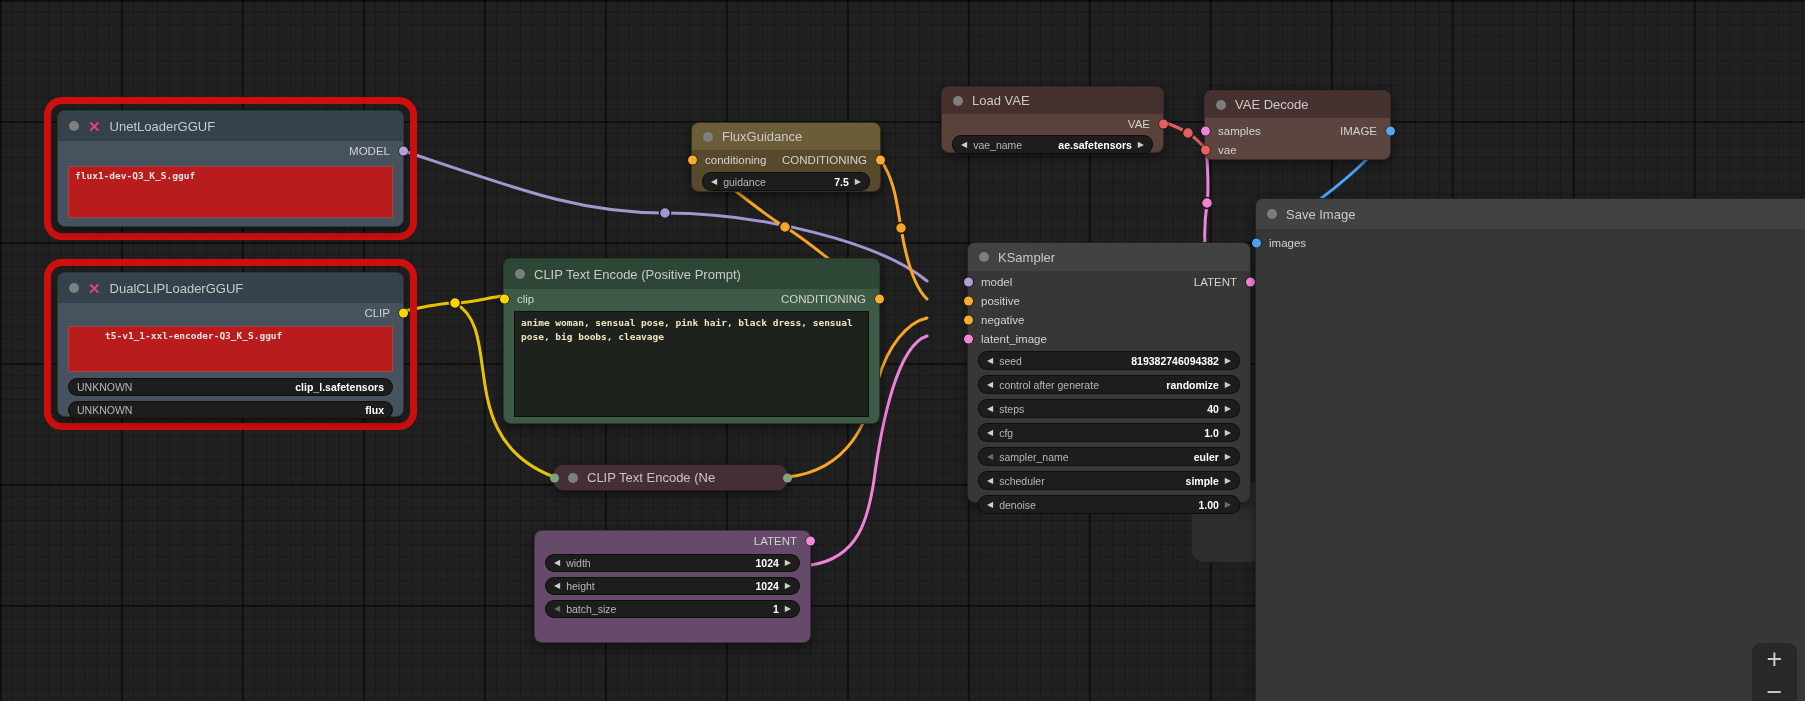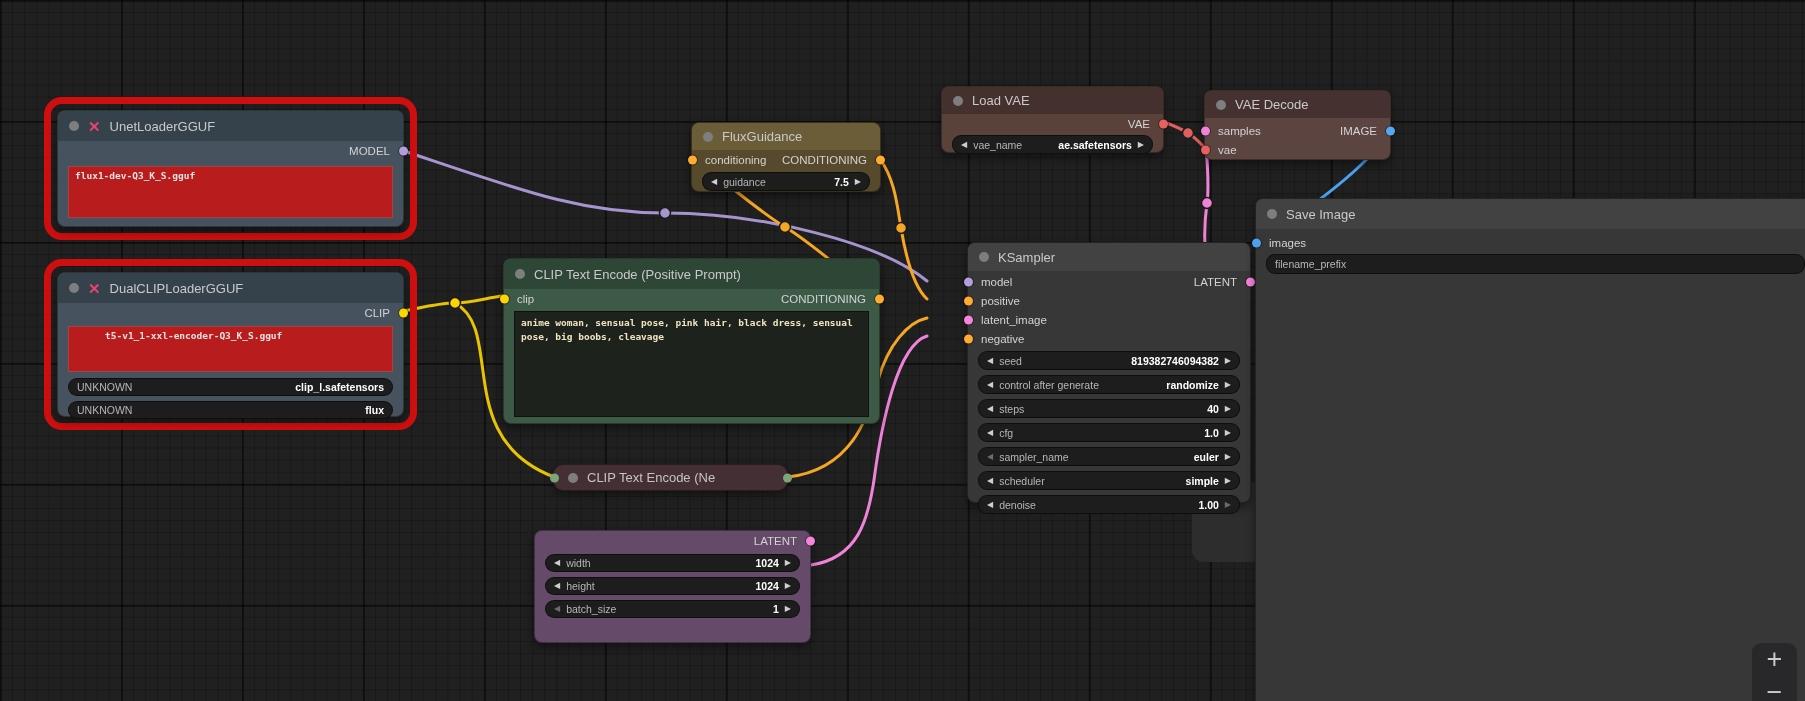--- a/index.html
+++ b/index.html
@@ -206,26 +206,26 @@
     <span class="dot in" style="background:#b39ddb;"></span>
     <span>model</span>
     <span class="lbl-out">LATENT</span>
     <span class="dot out" style="background:#f584dd;"></span>
   </div>
   <div class="slotrow">
     <span class="dot in" style="background:#ffab30;"></span>
     <span>positive</span>
   </div>
   <div class="slotrow">
+    <span class="dot in" style="background:#ffab30;"></span>
+    <span>negative</span>
+  </div>
+  <div class="slotrow">
     <span class="dot in" style="background:#f584dd;"></span>
     <span>latent_image</span>
-  </div>
-  <div class="slotrow">
-    <span class="dot in" style="background:#ffab30;"></span>
-    <span>negative</span>
   </div>
   <div class="widget" style="margin-top:3px;">
     <span class="arrow">◀</span>
     <span>seed</span>
     <span class="val">819382746094382</span>
     <span class="arrow">▶</span>
   </div>
   <div class="widget">
     <span class="arrow">◀</span>
     <span>control after generate</span>
@@ -298,22 +298,18 @@
 
 <div class="node gray" style="left:1255px;top:198px;width:561px;height:512px;border-radius:8px 0 0 0;">
   <div class="titlebar" style="border-radius:7px 0 0 0;">
     <span class="tdot"></span>
     <span>Save Image</span>
   </div>
   <div class="slotrow" style="margin-top:4px;">
     <span class="dot in" style="background:#4ba0f0;"></span>
     <span>images</span>
   </div>
-  <div class="widget" style="margin-top:2px;height:18px;">
-    <span>filename_prefix</span>
-    <span class="val"></span>
-  </div>
 </div>
 
 <div class="zoomctl">
   <div class="zbtn">+</div>
   <div class="zbtn">−</div>
 </div>
 
 </body></html>

